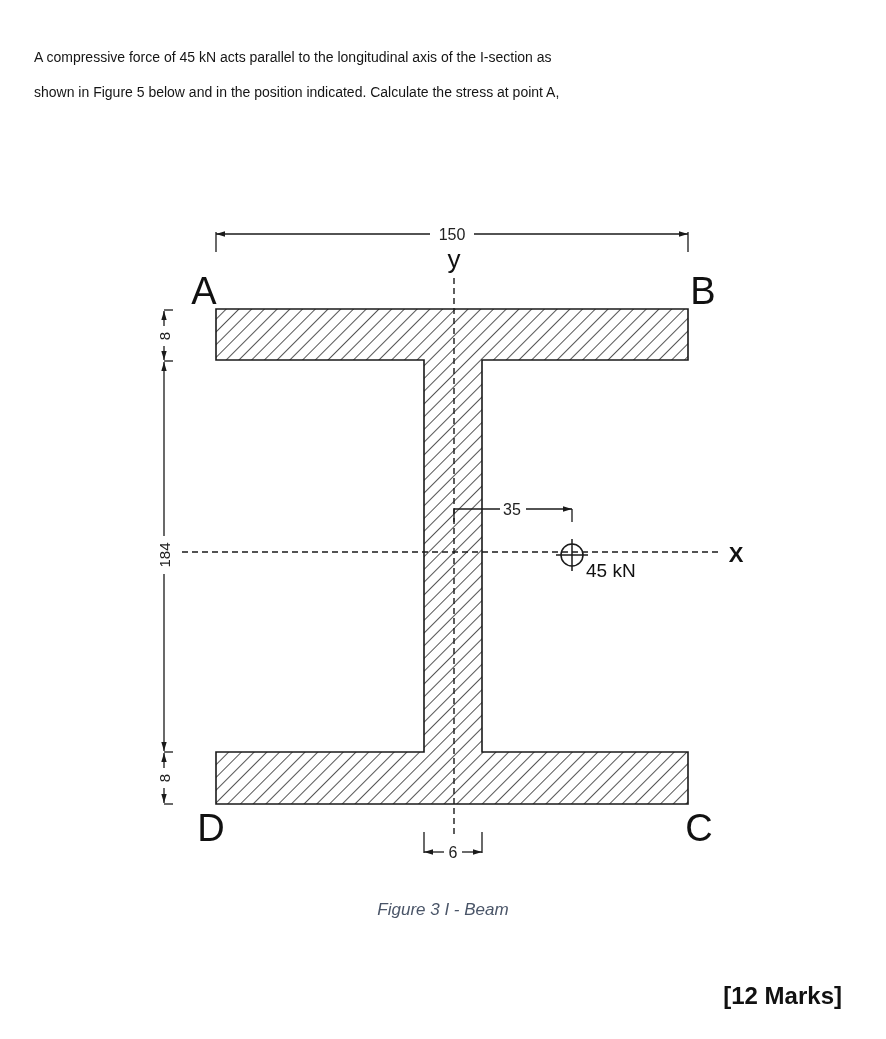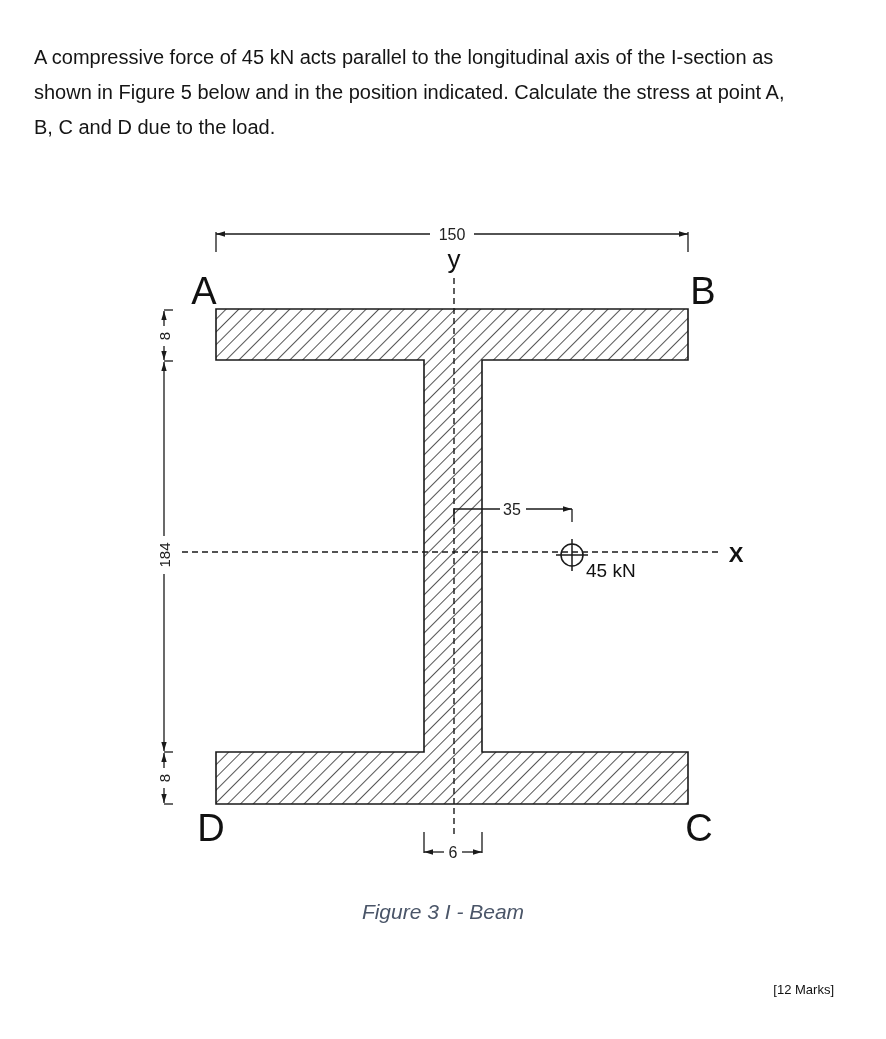--- a/index.html
+++ b/index.html
@@ -1,29 +1,28 @@
 <!DOCTYPE html>
 <html><head>
 <meta charset="utf-8">
 <style>
   html, body { margin:0; padding:0; background:#ffffff; }
   body { width:886px; height:1039px; position:relative; overflow:hidden; font-family:"Liberation Sans", sans-serif; color:#111; }
-  .question { position:absolute; left:34px; top:40px; width:830px; font-size:20px; line-height:35px; color:#151515; }
+  .question { position:absolute; left:34px; top:40px; width:830px; font-size:14px; line-height:35px; color:#151515; }
   .question p { margin:0; }
   .figure { position:absolute; left:0; top:0; width:886px; height:1039px; }
-  .caption { position:absolute; left:0; width:886px; top:900px; text-align:center; font-style:italic; font-size:21px; color:#4a5568; }
-  .marks { position:absolute; right:52px; top:982px; font-weight:normal; font-size:13px; color:#111; }
+  .caption { position:absolute; left:0; width:886px; top:900px; text-align:center; font-style:italic; font-size:17px; color:#4a5568; }
+  .marks { position:absolute; right:44px; top:982px; font-weight:bold; font-size:24px; color:#111; }
 </style>
 </head>
 <body>
 
 <div class="question">
   <p>A compressive force of 45 kN acts parallel to the longitudinal axis of the I-section as</p>
   <p>shown in Figure 5 below and in the position indicated. Calculate the stress at point A,</p>
-  <p>B, C and D due to the load.</p>
 </div>
 
 <svg class="figure" width="886" height="1039" viewBox="0 0 886 1039">
   <defs>
     <pattern id="hatch" patternUnits="userSpaceOnUse" width="9" height="9" patternTransform="rotate(45)">
       <line x1="0" y1="0" x2="0" y2="9" stroke="#2a2a2a" stroke-width="1.6"></line>
     </pattern>
     <marker id="arr" viewBox="0 0 10 10" refX="10" refY="5" markerWidth="7" markerHeight="7" orient="auto-start-reverse">
       <path d="M0,2 L10,5 L0,8 z" fill="#1a1a1a"></path>
     </marker>

